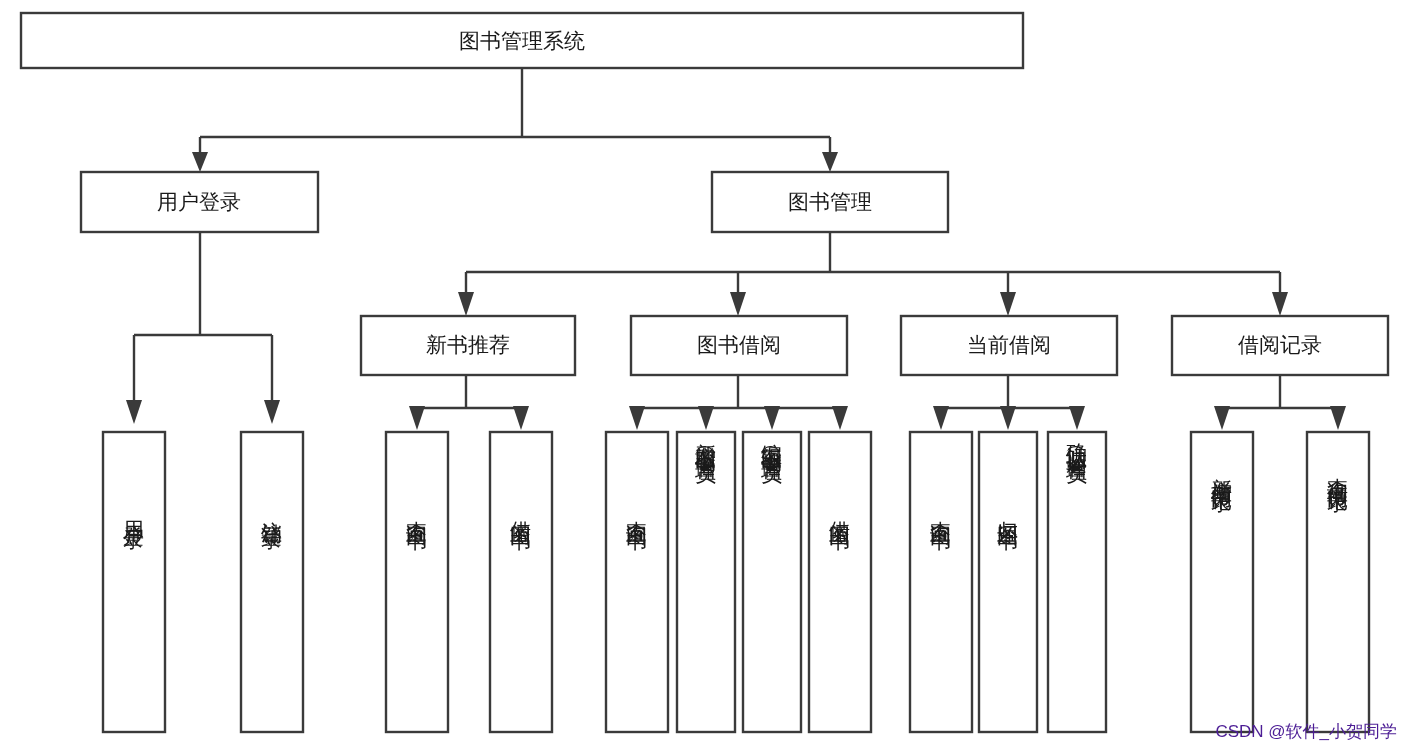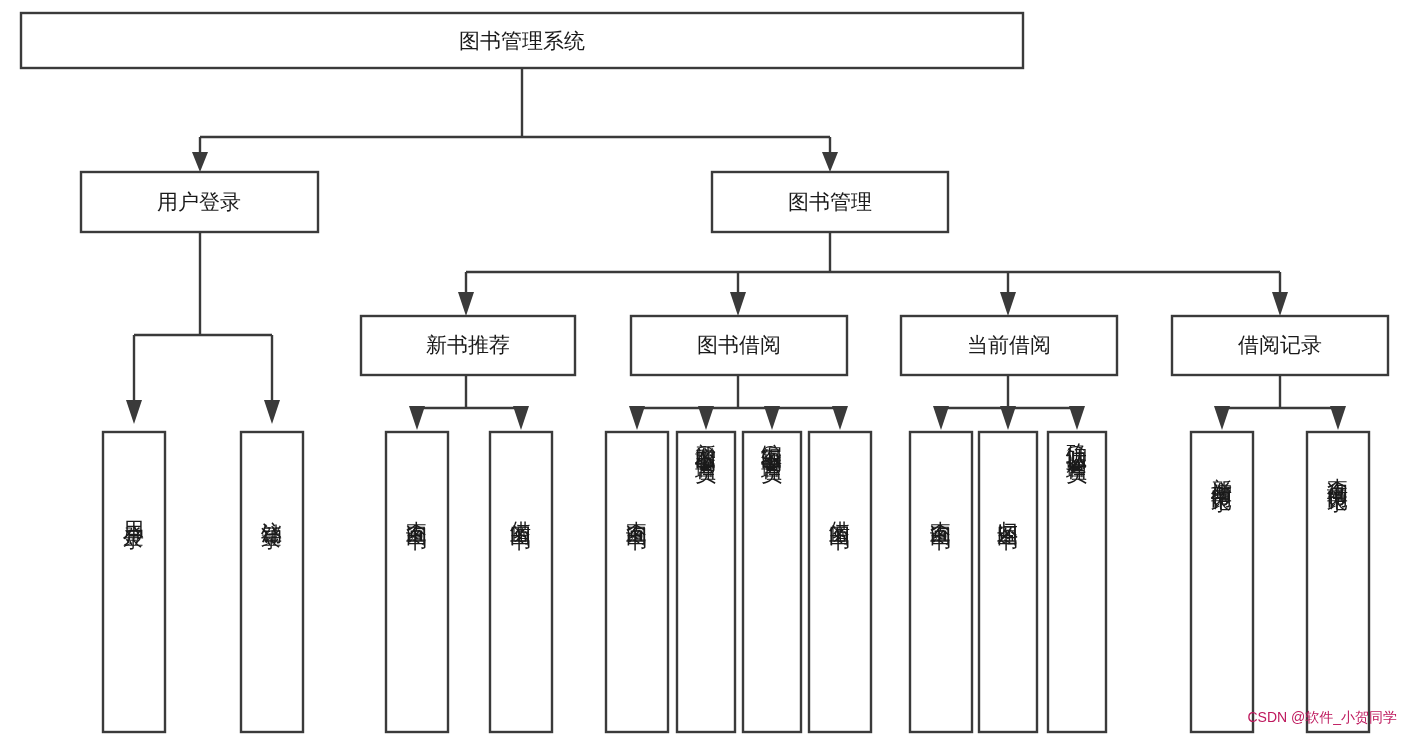--- a/index.html
+++ b/index.html
@@ -48,24 +48,24 @@
     font-size: 21px;
     fill: #1a1a1a;
     writing-mode: vertical-rl;
     text-orientation: upright;
     text-anchor: middle;
     letter-spacing: 3px;
   }
   .watermark {
     position: absolute;
     right: 8px;
-    bottom: 20px;
-    font-family: "Liberation Sans", "DejaVu Sans", sans-serif;
-    font-size: 14px;
-    color: #be185d;
+    bottom: 4px;
+    font-family: "Liberation Sans", "DejaVu Sans", sans-serif;
+    font-size: 17px;
+    color: #4c1d95;
     white-space: nowrap;
     pointer-events: none;
   }
 </style>
 </head>
 <body>
 
 <svg id="canvas" viewBox="0 0 1405 747" xmlns="http://www.w3.org/2000/svg">
 
   <defs>

